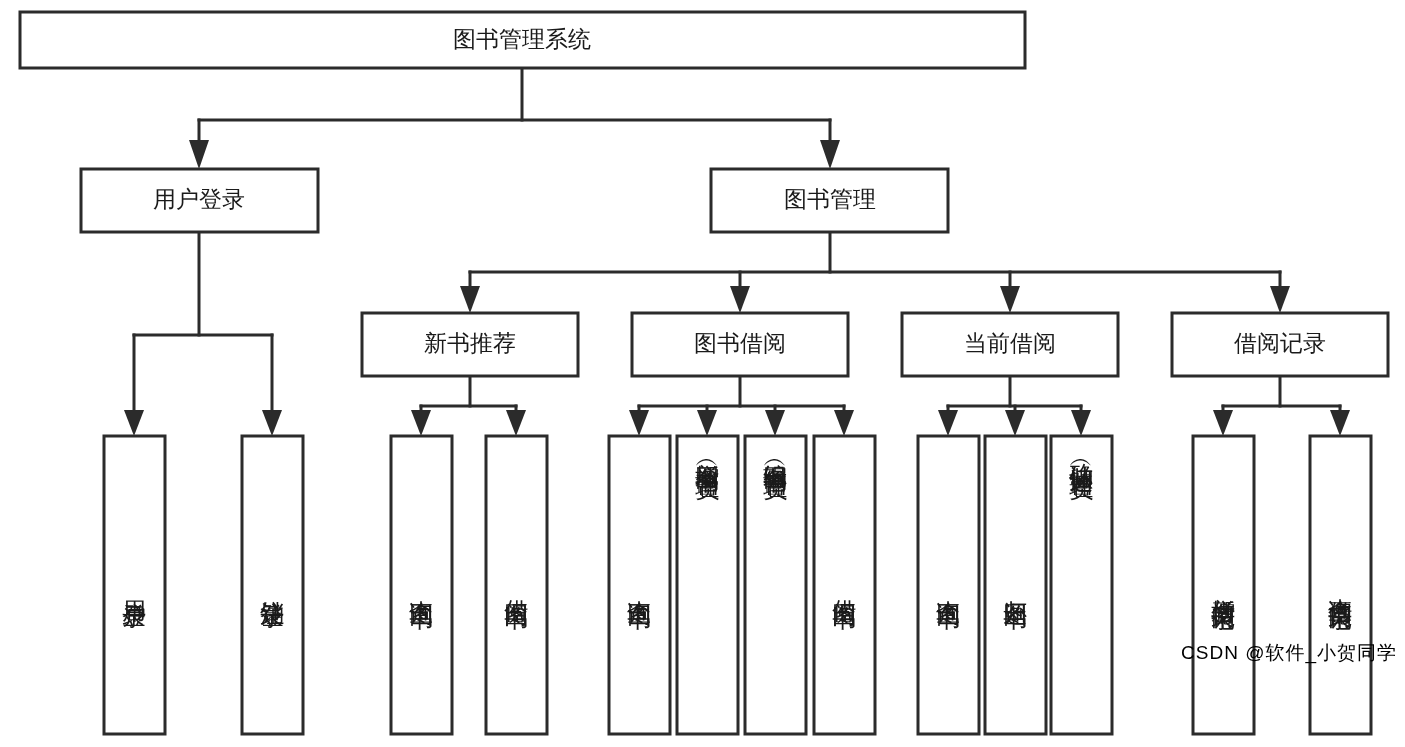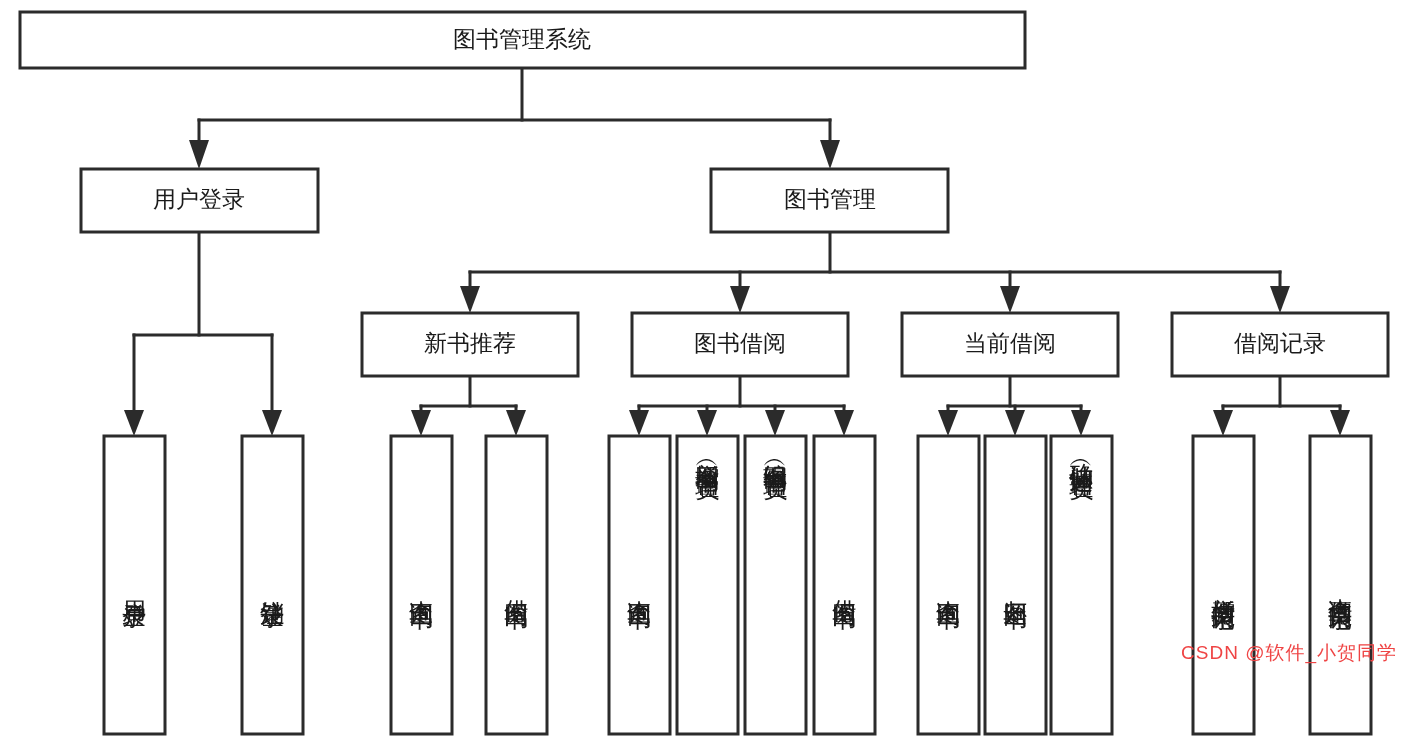--- a/index.html
+++ b/index.html
@@ -70,21 +70,21 @@
     justify-content: center;
     white-space: nowrap;
     pointer-events: none;
   }
   .watermark {
     position: absolute;
     right: 8px;
     bottom: 6px;
     font-family: "Liberation Sans", "DejaVu Sans", sans-serif;
     font-size: 19px;
-    color: #ef4444;
+    color: #000000;
     letter-spacing: 1px;
     white-space: nowrap;
   }
 </style>
 </head>
 <body>
 
 <div id="diagram-root">
 
   <svg id="flow-svg" viewBox="0 0 1405 747">

